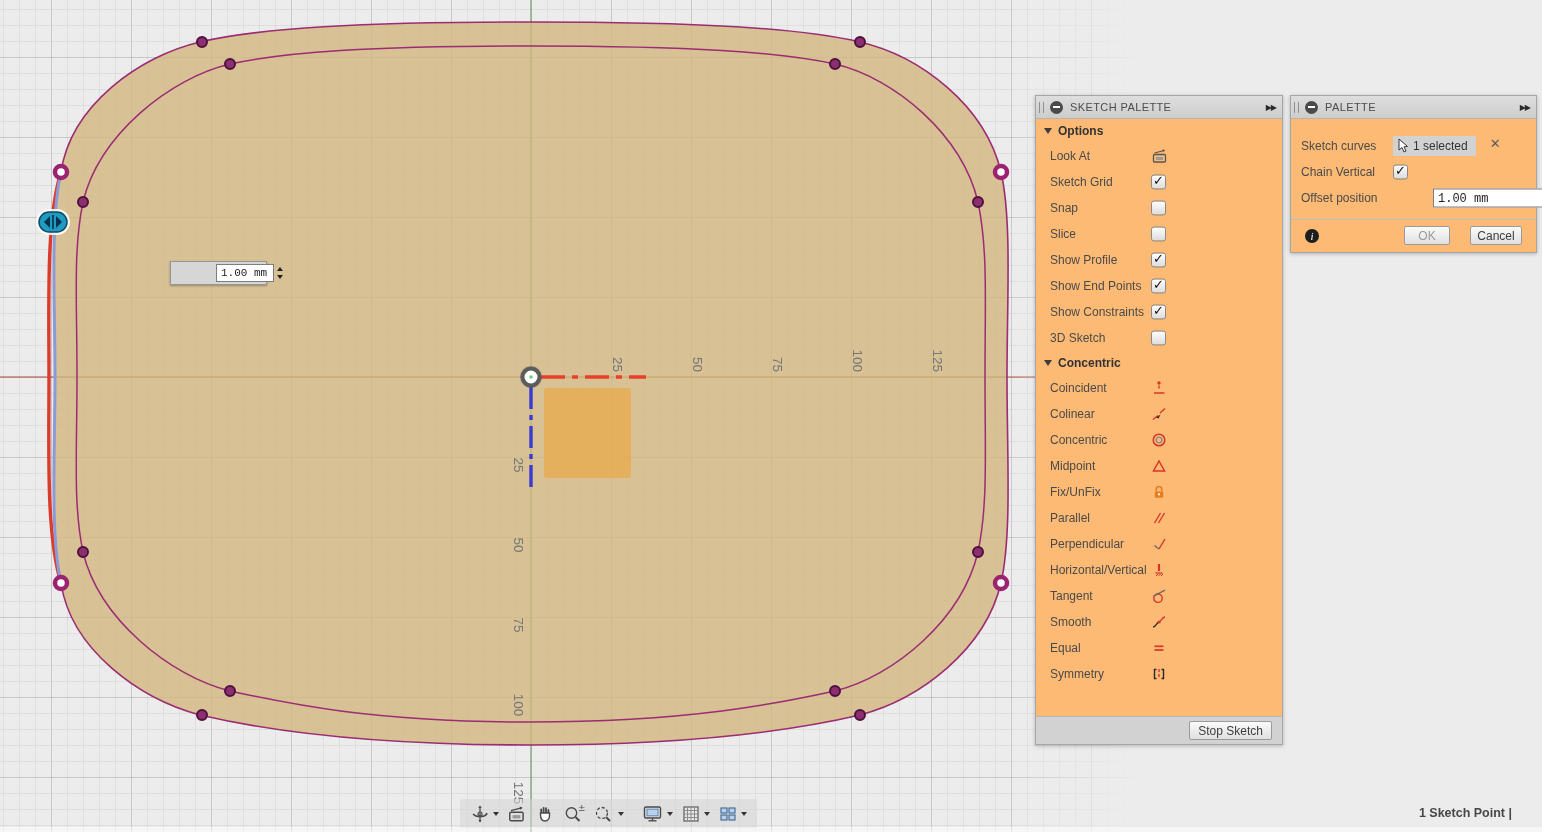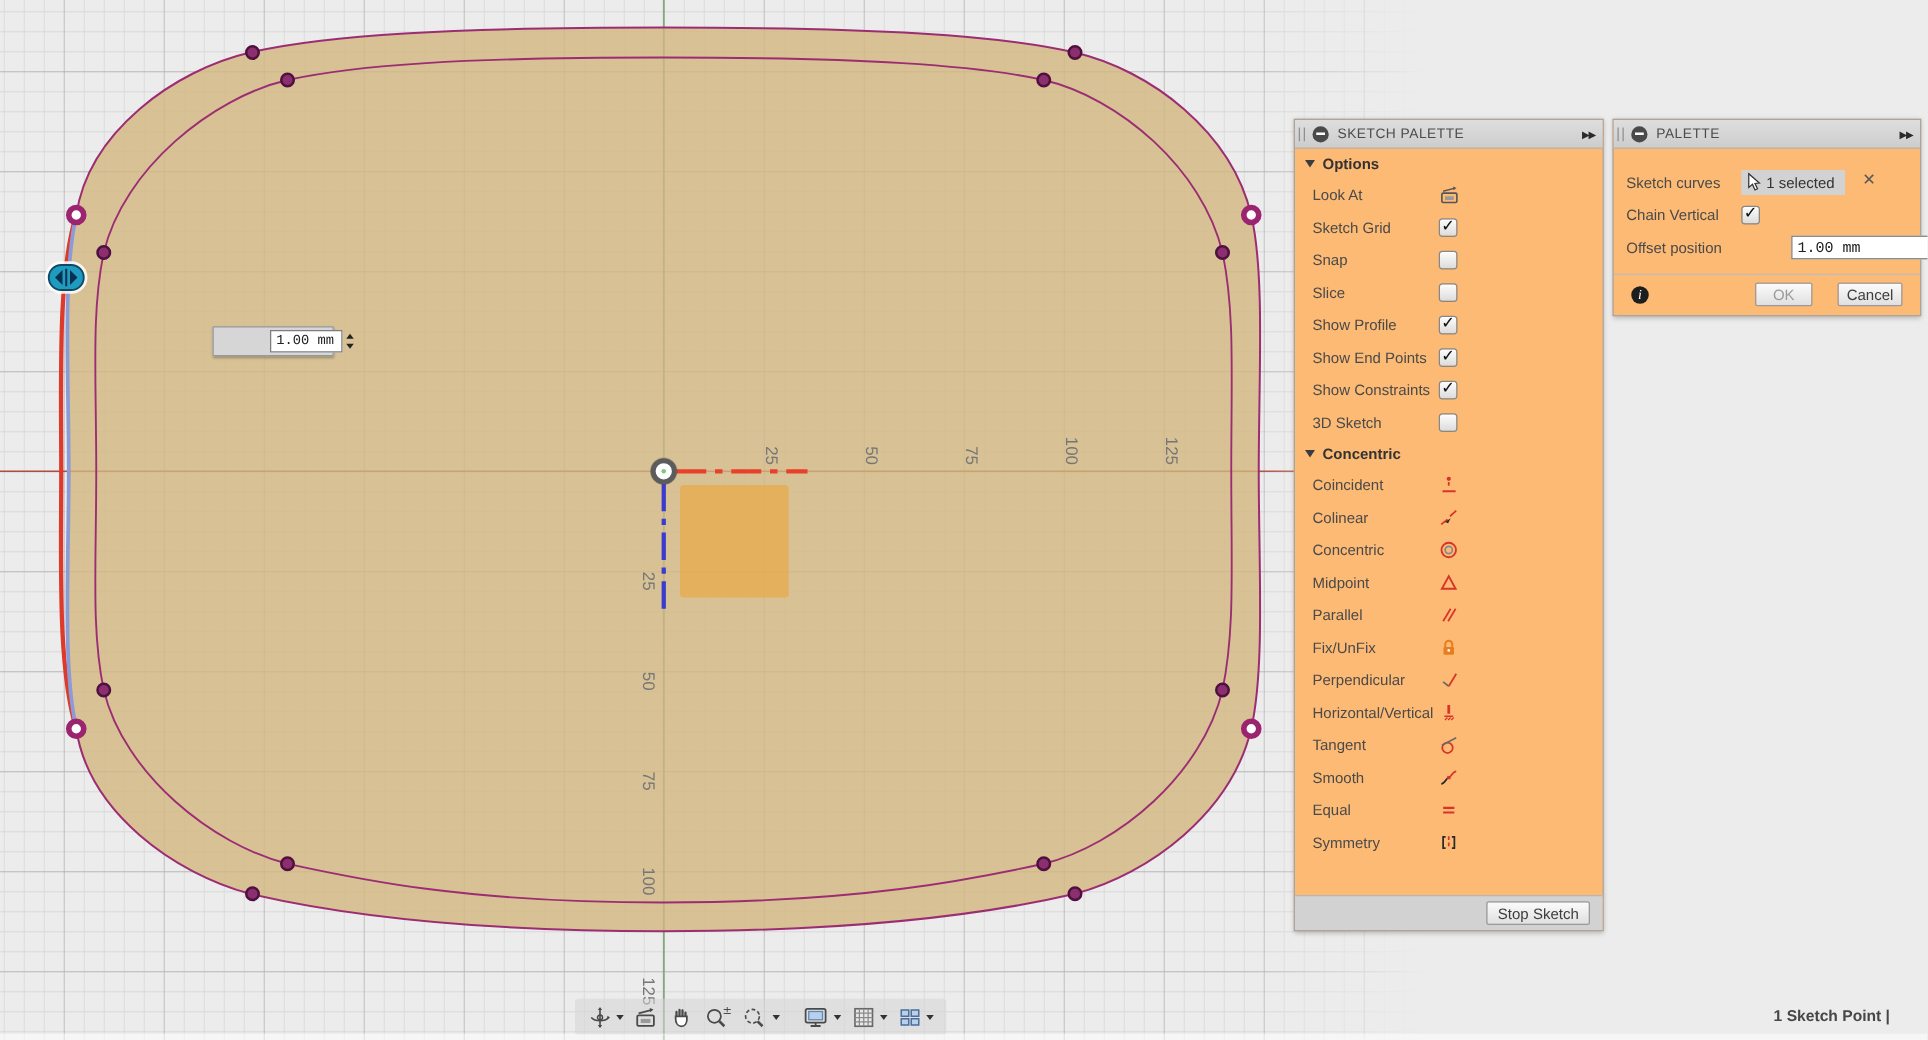--- a/index.html
+++ b/index.html
@@ -293,35 +293,35 @@
   </div>
   <div class="prow">
     <span class="plabel">Midpoint</span>
     <span class="ctrl">
         <svg width="16" height="16" viewBox="0 0 16 16">
       <path d="M8 3 L13.5 13 H2.5 Z" fill="none" stroke="#d8352a" stroke-width="1.5"></path>
         </svg>
       </span>
   </div>
   <div class="prow">
-    <span class="plabel">Parallel</span>
-    <span class="ctrl">
-        <svg width="16" height="16" viewBox="0 0 16 16">
-      <line x1="3.5" y1="13" x2="9.5" y2="3" stroke="#d8352a" stroke-width="1.4"></line>
-      <line x1="7.5" y1="13" x2="13.5" y2="3" stroke="#d8352a" stroke-width="1.4"></line>
-        </svg>
-      </span>
-  </div>
-  <div class="prow">
     <span class="plabel">Fix/UnFix</span>
     <span class="ctrl">
         <svg width="16" height="16" viewBox="0 0 16 16">
       <path d="M5.2 7.5 V5.3 a2.8 2.8 0 0 1 5.6 0 V7.5" fill="none" stroke="#e87d1e" stroke-width="1.6"></path>
       <rect x="3.8" y="7.5" width="8.4" height="6.3" rx="1" fill="#e87d1e"></rect>
       <circle cx="8" cy="10.3" r="1.1" fill="#fff"></circle>
+        </svg>
+      </span>
+  </div>
+  <div class="prow">
+    <span class="plabel">Parallel</span>
+    <span class="ctrl">
+        <svg width="16" height="16" viewBox="0 0 16 16">
+      <line x1="3.5" y1="13" x2="9.5" y2="3" stroke="#d8352a" stroke-width="1.4"></line>
+      <line x1="7.5" y1="13" x2="13.5" y2="3" stroke="#d8352a" stroke-width="1.4"></line>
         </svg>
       </span>
   </div>
   <div class="prow">
     <span class="plabel">Perpendicular</span>
     <span class="ctrl">
         <svg width="16" height="16" viewBox="0 0 16 16">
       <line x1="8" y1="13" x2="14" y2="3" stroke="#d8352a" stroke-width="1.4"></line>
       <line x1="8" y1="13" x2="3.5" y2="9.5" stroke="#6a6a6a" stroke-width="1.4"></line>
         </svg>

